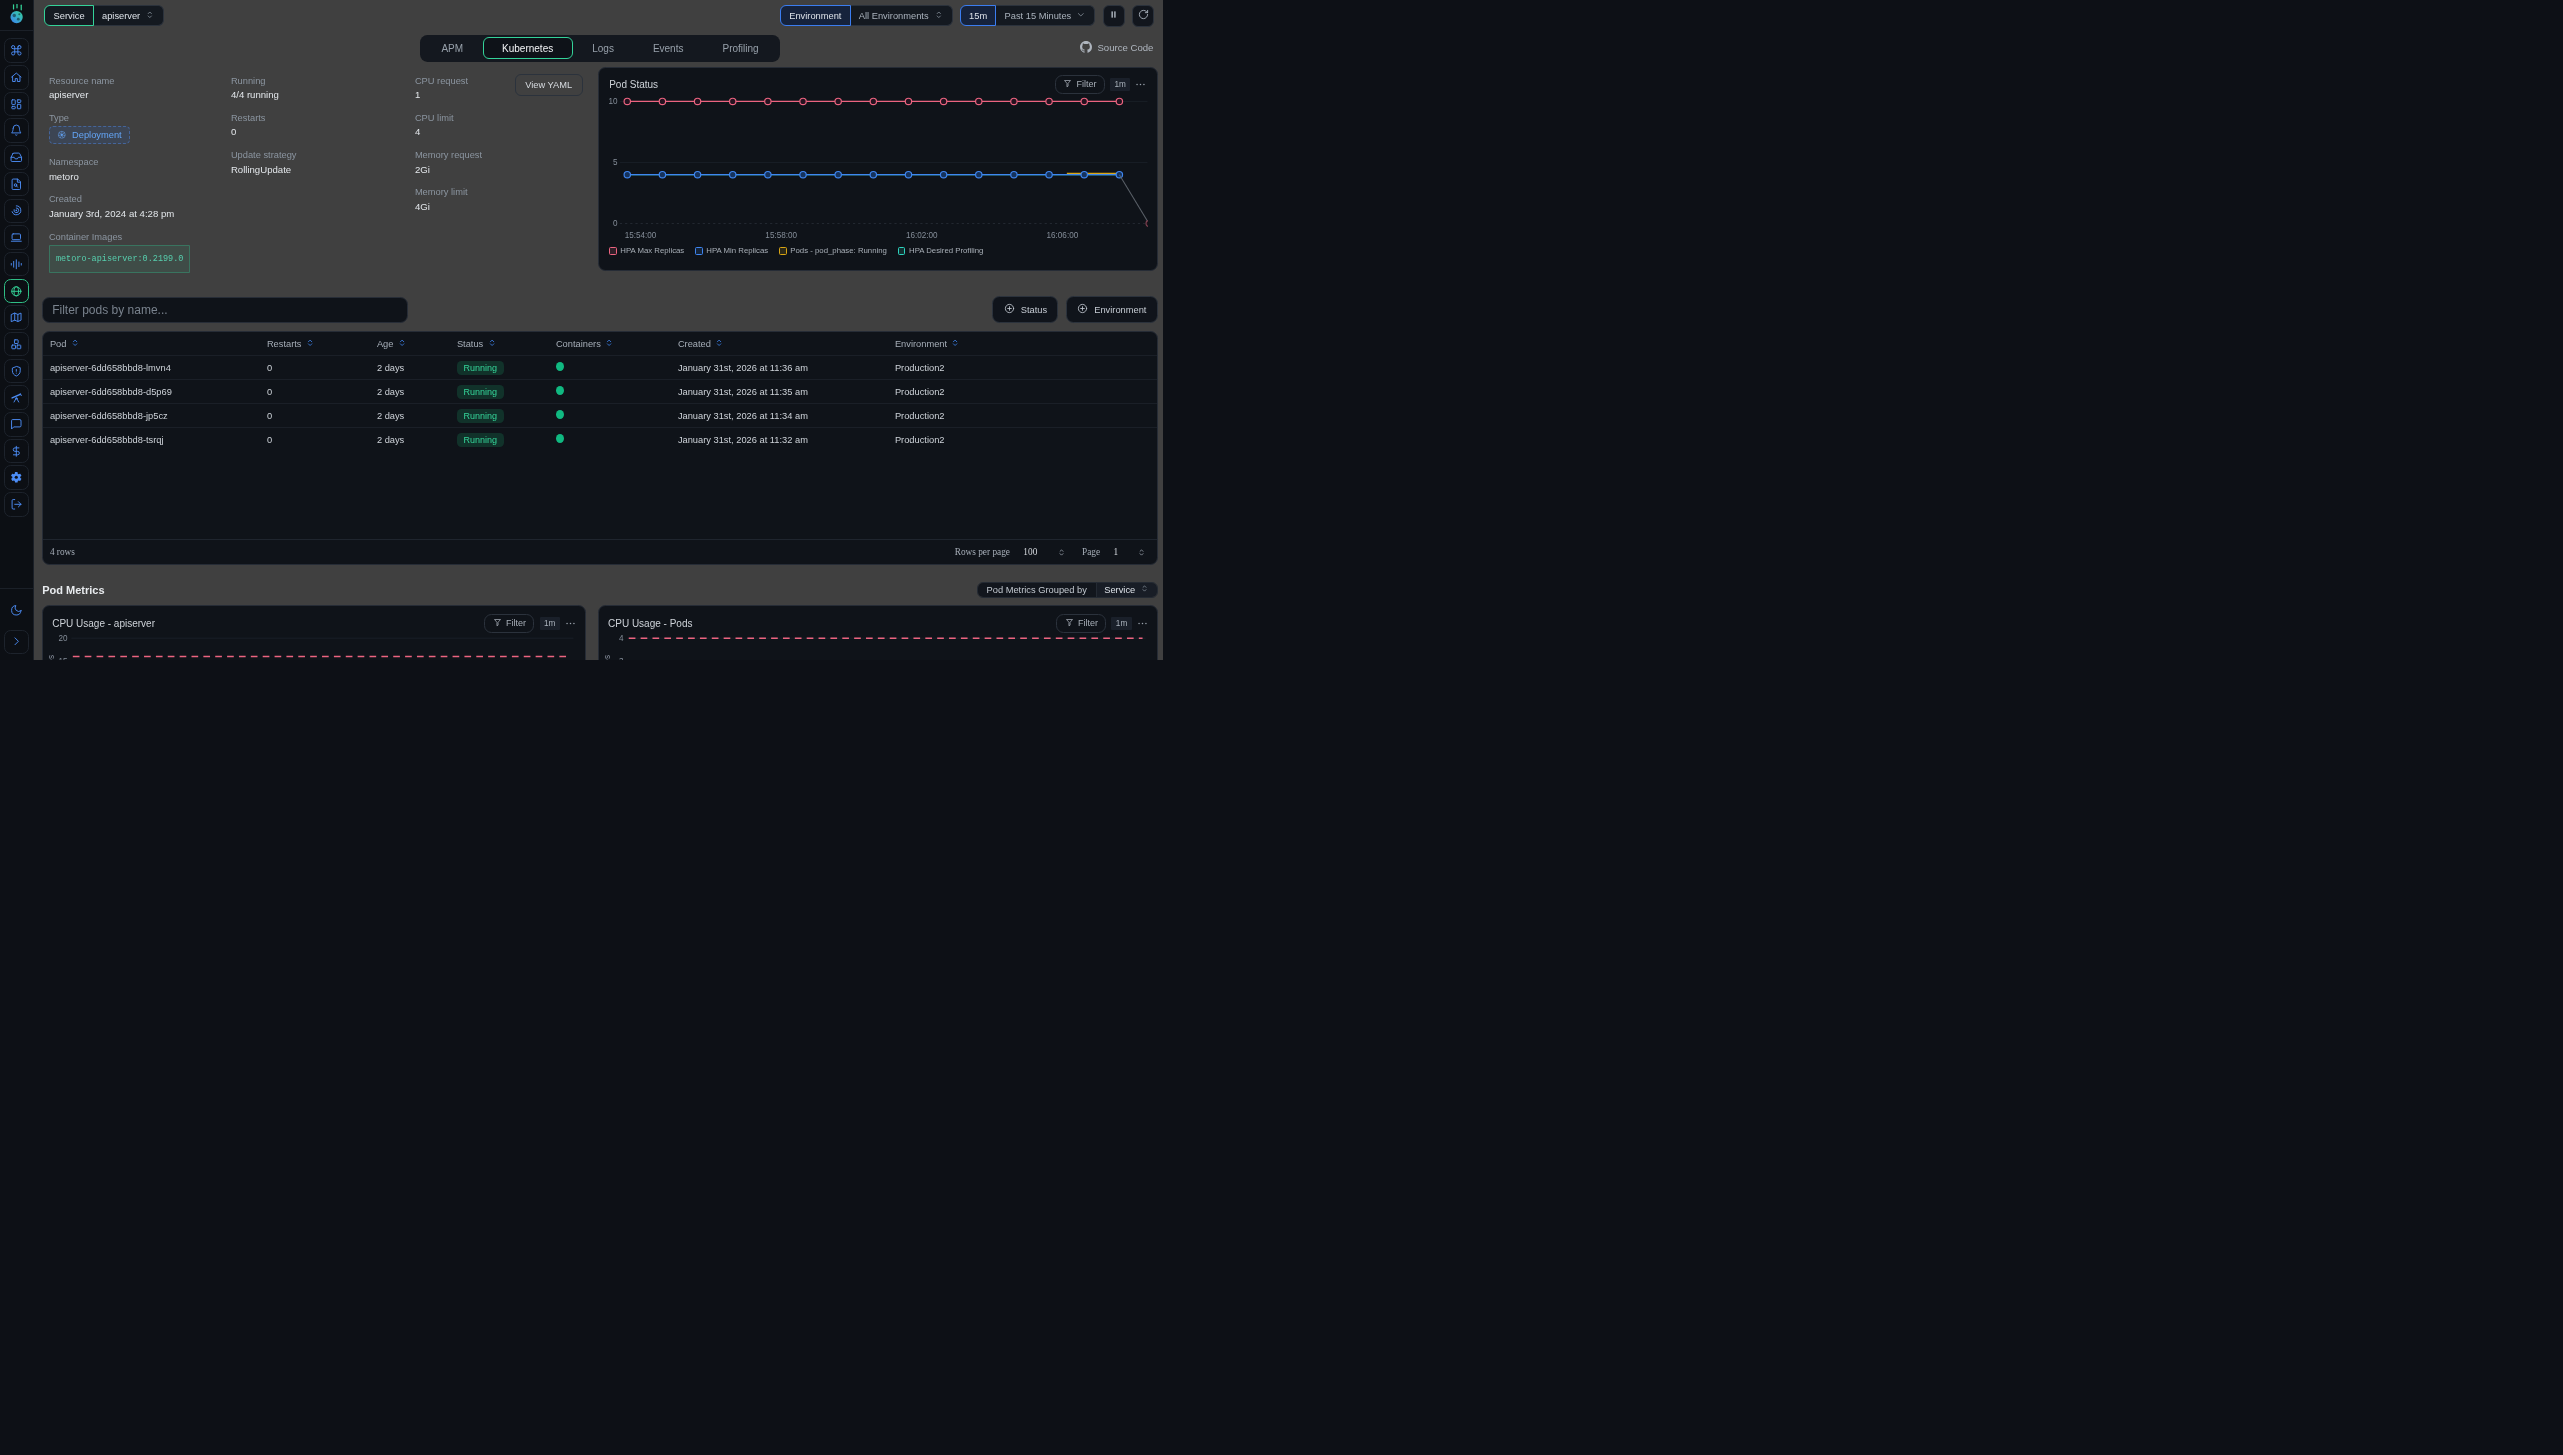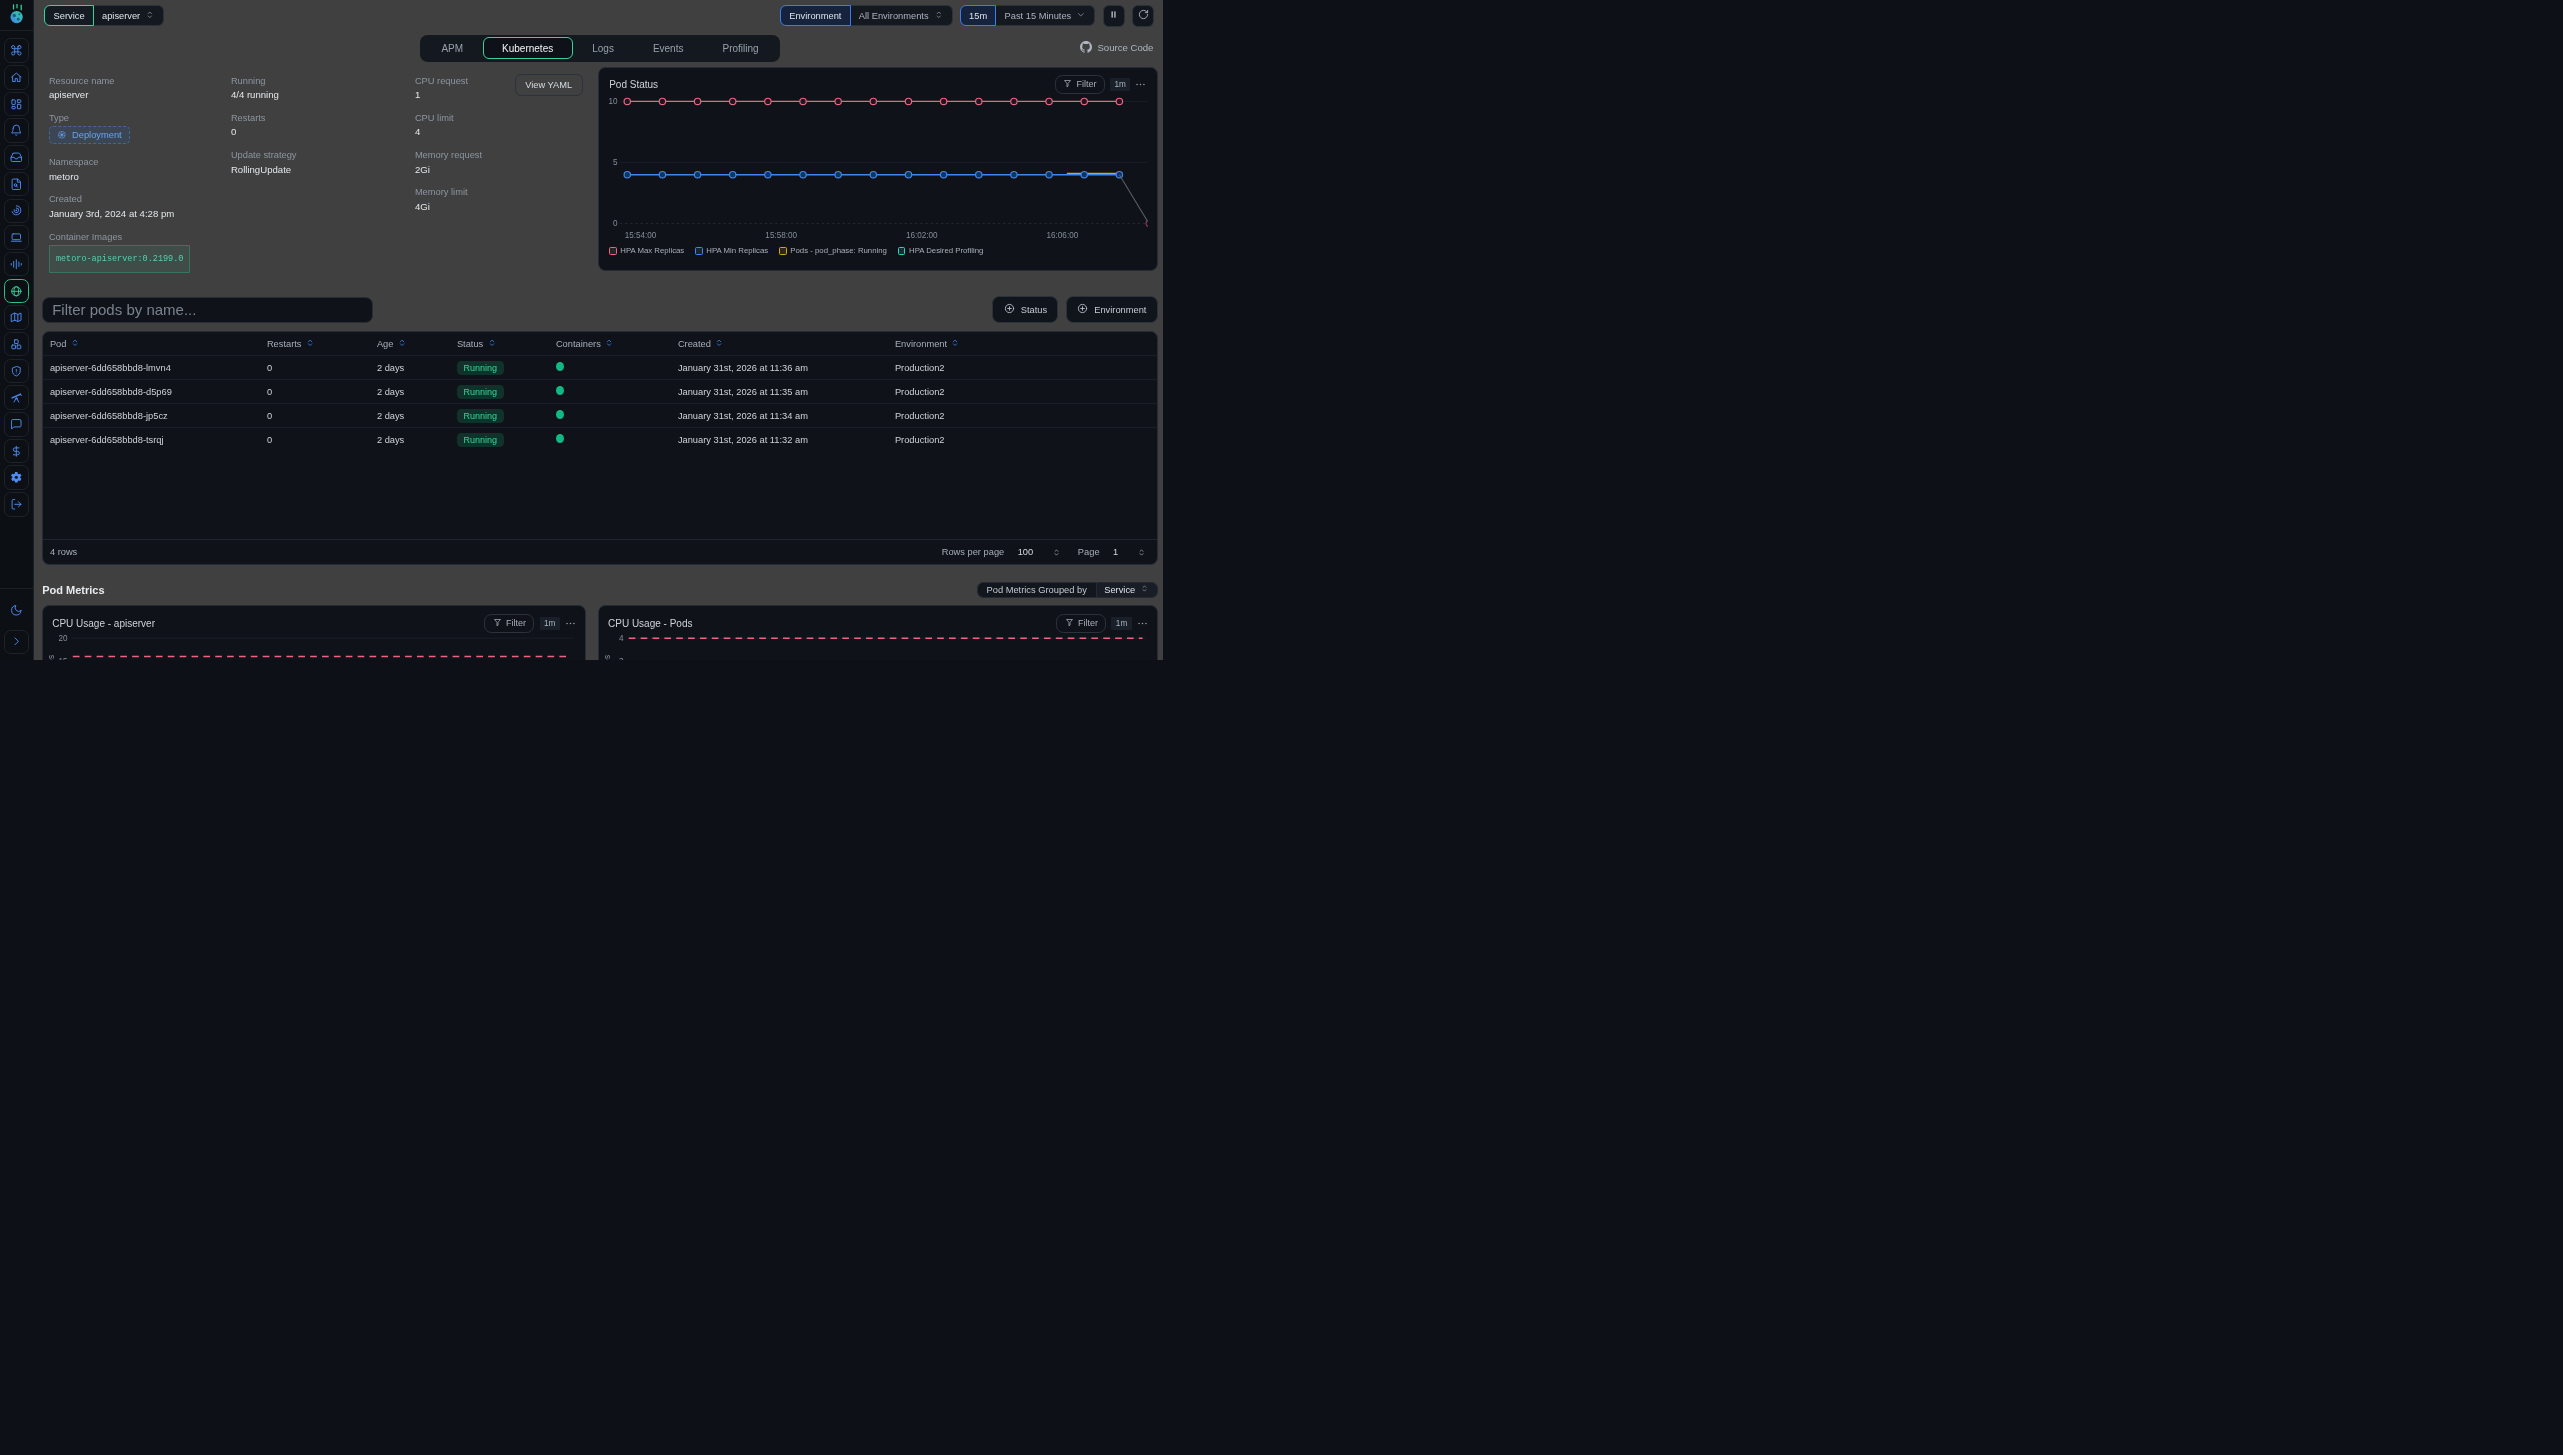--- a/index.html
+++ b/index.html
@@ -57,36 +57,36 @@
   .pill-btn { display:flex; align-items:center; gap:4.4px; border:0.7px solid #2b323c; background:transparent; color:#a8afb8; font-size:9px; padding:3px 7.4px; border-radius:7.4px; cursor:pointer; }
   .mini-badge { background:#1a202a; color:#aab2bc; font-size:8.2px; padding:2.2px 4.4px; border-radius:1px; cursor:pointer; }
   .dots-btn { background:none; border:none; color:#9aa2ac; cursor:pointer; display:flex; }
 
   .legend { display:flex; gap:11px; align-items:center; margin-top:1.5px; }
   .legend-item { display:flex; align-items:center; gap:3.7px; font-size:7.8px; color:#a9b0b8; cursor:pointer; }
   .legend-swatch { width:7.4px; height:7.4px; border-radius:1.5px; border:1.1px solid; }
 
   
   .filter-row { display:flex; align-items:center; margin-top:10.4px; }
-  .filter-input { width:331px; height:26px; background:#0f1319; border:0.7px solid #272d37; border-radius:7.4px; color:#dfe3e8; font-size:15px; padding:0 9px; outline:none; }
+  .filter-input { width:366px; height:26px; background:#0f1319; border:0.7px solid #272d37; border-radius:7.4px; color:#dfe3e8; font-size:12px; padding:0 9px; outline:none; }
   .filter-input::placeholder { color:#79828d; }
   .filter-row .spacer { flex:1; }
   .add-btn { display:flex; align-items:center; gap:6px; border:0.7px solid #2b323c; background:#10141b; color:#c6ccd4; font-size:9.3px; padding:6px 10.4px; border-radius:7.4px; margin-left:7.4px; cursor:pointer; }
 
   
   .table-card { margin-top:8.2px; height:234px; display:flex; flex-direction:column; overflow:hidden; }
   .tbl-head, .tbl-row { display:grid; grid-template-columns:217px 110px 80px 99px 122px 217px 1fr; align-items:center; padding-left:6.7px; }
   .tbl-head { height:23px; }
   .th { display:flex; align-items:center; gap:4.4px; font-size:9.3px; color:#a6aeb8; cursor:pointer; }
   .th svg { color:#3f86f0; }
   .tbl-row { height:24px; border-top:0.7px solid #1a1f27; font-size:9.3px; color:#ced3d9; cursor:pointer; }
   .status-badge { display:inline-block; font-size:9px; color:#35d69a; background:#11322a; border-radius:4.4px; padding:2.2px 6.7px; }
   .ctr-dot { width:8.2px; height:9px; border-radius:50%; background:#10b981; display:inline-block; }
   .tbl-spacer { flex:1; }
-  .tbl-foot { border-top:0.7px solid #1f252e; height:25px; display:flex; align-items:center; padding:0 10.4px 0 6.7px; font-size:9.3px; color:#a6aeb8; }
+  .tbl-foot { border-top:0.7px solid #1f252e; height:25px; display:flex; align-items:center; padding:0 10.4px 0 6.7px; font-size:9.3px; color:#a6aeb8;font-family:Liberation Serif, serif; }
   .foot-right { margin-left:auto; display:flex; align-items:center; gap:6px; }
   .foot-right .val { color:#d4d8dd; margin-left:7.4px; }
   .foot-right .updn { color:#a6aeb8; margin:0 10.4px 0 13.3px; cursor:pointer; display:flex; }
   .foot-right .updn.last { margin-right:0; }
 
   
   .metrics-head { display:flex; align-items:center; margin-top:12px; height:25px; }
   .metrics-title { font-size:11px; font-weight:bold; color:#e8ebee; }
   .grouped { margin-left:auto; display:flex; align-items:stretch; height:16px; border-radius:6px; overflow:hidden; border:0.7px solid #242a33; }
   .grouped .g-label { display:flex; align-items:center; padding:0 9px; background:#12161d; color:#c3c9d0; font-size:9.3px; }

